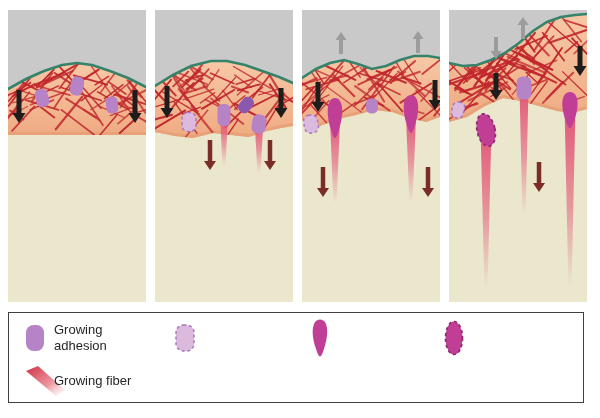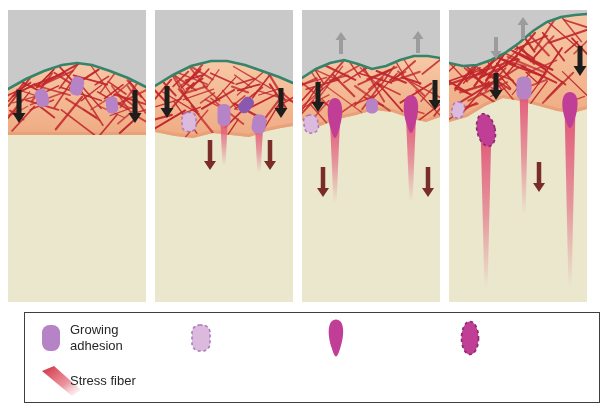--- a/index.html
+++ b/index.html
@@ -1,21 +1,21 @@
 <!DOCTYPE html>
 <html><head>
 <meta charset="utf-8">
 <style>
   html,body{margin:0;padding:0;background:#ffffff;}
   .stage{position:relative;width:600px;height:418px;background:#ffffff;overflow:hidden;
          font-family:"Liberation Sans",sans-serif;}
   .panel{position:absolute;top:10px;width:138px;height:292px;}
   .panel svg{display:block;}
   #panel-1{left:8px;} #panel-2{left:155px;} #panel-3{left:302px;} #panel-4{left:449px;}
-  .legend-box{position:absolute;left:24px;top:312px;width:576px;height:91px;
+  .legend-box{position:absolute;left:8px;top:312px;width:576px;height:91px;
               border:1.6px solid #3f3f3f;background:#ffffff;box-sizing:border-box;
               display:grid;grid-template-columns:150px 135px 134px 1fr;
               grid-template-rows:46px 40px;padding:2px 0 16px 14px;}
   .legend-item{display:flex;align-items:center;gap:5px;}
   .legend-icon{width:26px;height:44px;flex:0 0 26px;}
   .legend-icon svg{overflow:visible;display:block;}
   .legend-label{font-size:13px;line-height:1.2;color:#262626;max-width:100px;}
 </style>
 </head>
 <body>
@@ -459,16 +459,16 @@
             <defs>
               <linearGradient id="sfG5" x1="0" y1="0" x2="1" y2="1">
                 <stop offset="0%" stop-color="#cf2b3f" stop-opacity="1"></stop>
                 <stop offset="60%" stop-color="#e4737f" stop-opacity="0.75"></stop>
                 <stop offset="100%" stop-color="#f2b9bd" stop-opacity="0"></stop>
               </linearGradient>
             </defs>
             <path d="M-9,-10L3,-15L30,9L21,15Z" fill="url(#sfG5)" transform="translate(12,22)"></path>
           </svg>
         </span>
-      <span class="legend-label">Stress fiber</span>
+      <span class="legend-label">Growing fiber</span>
     </div>
   </div>
 </div>
 
 </body></html>

